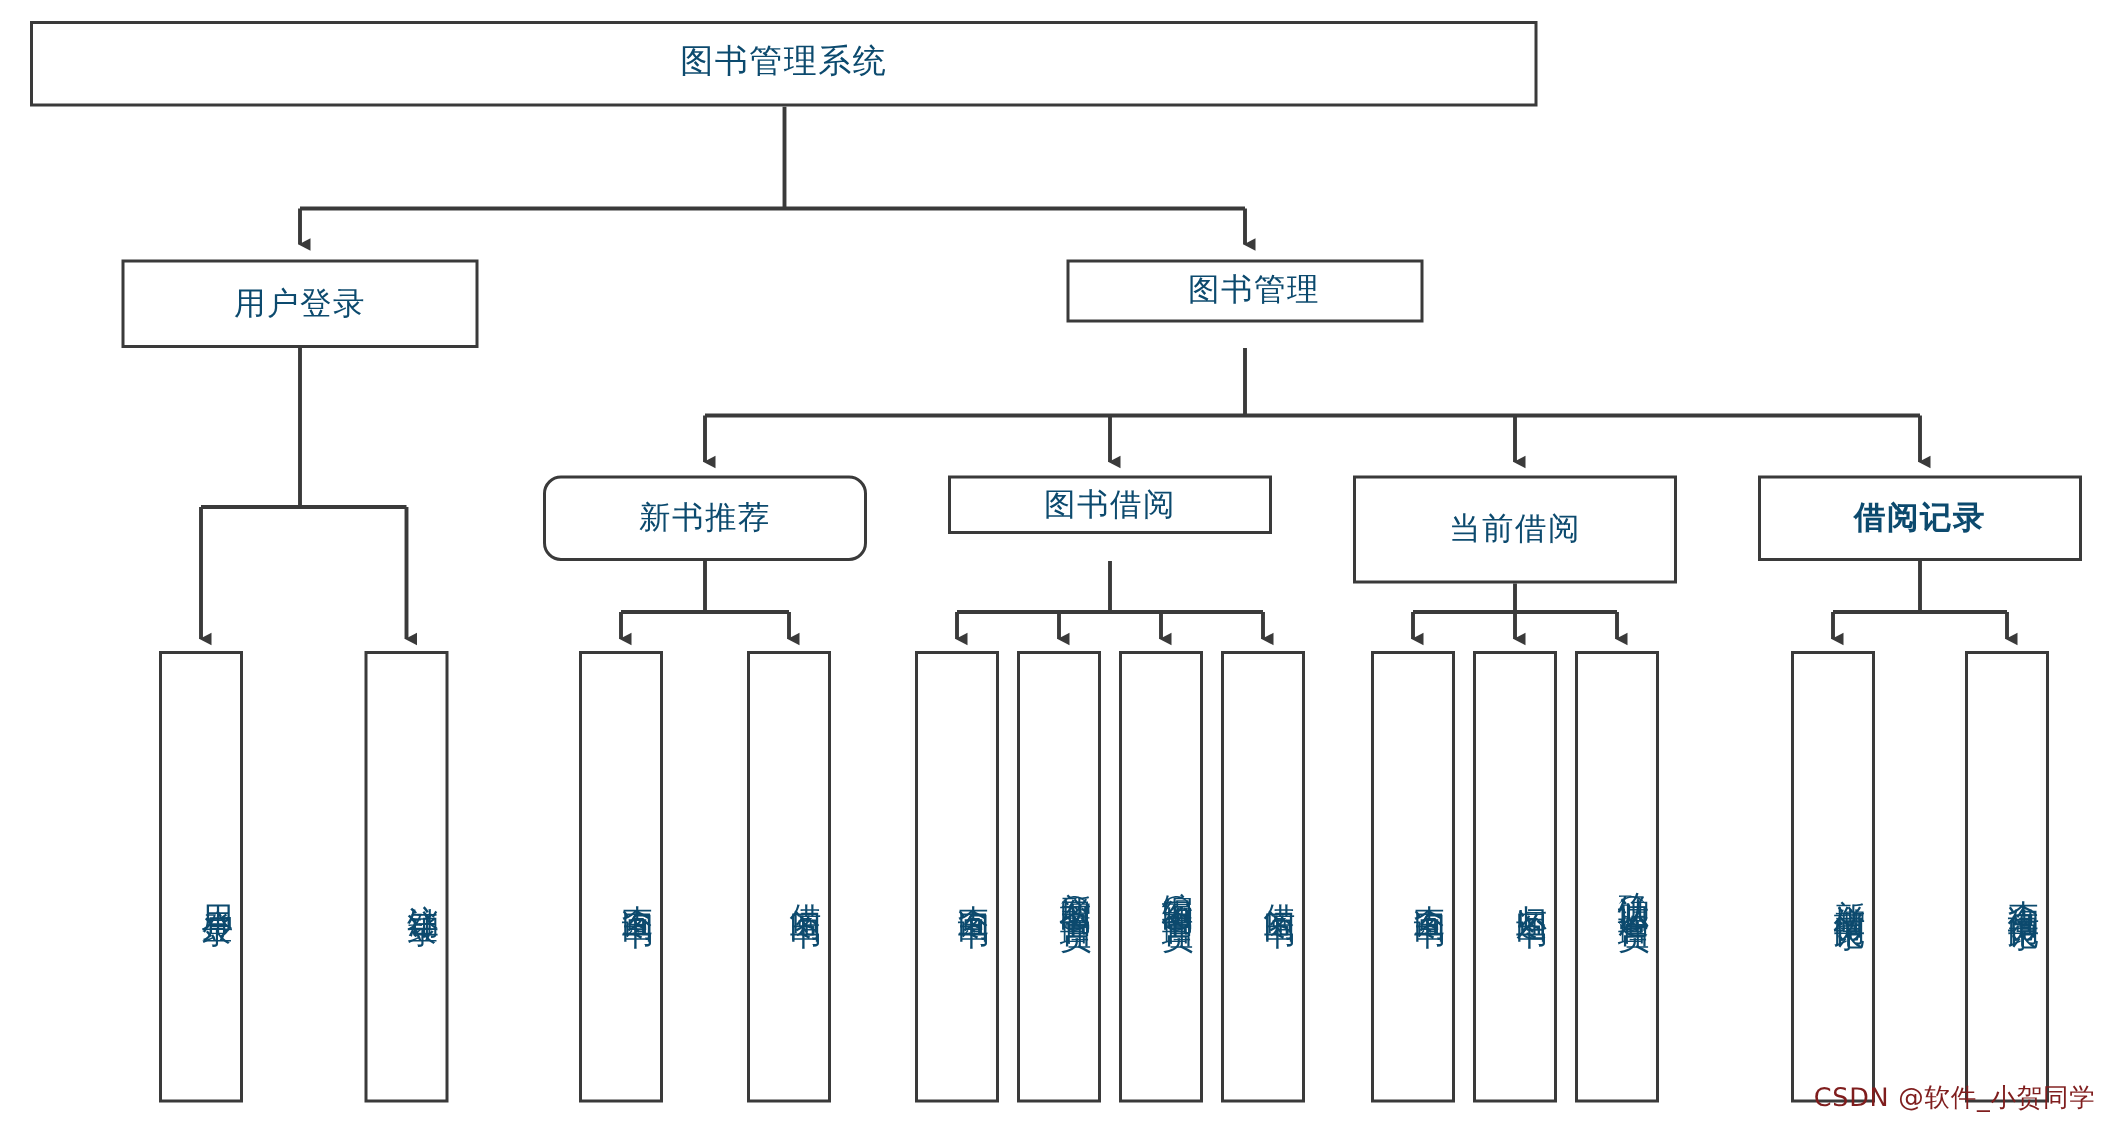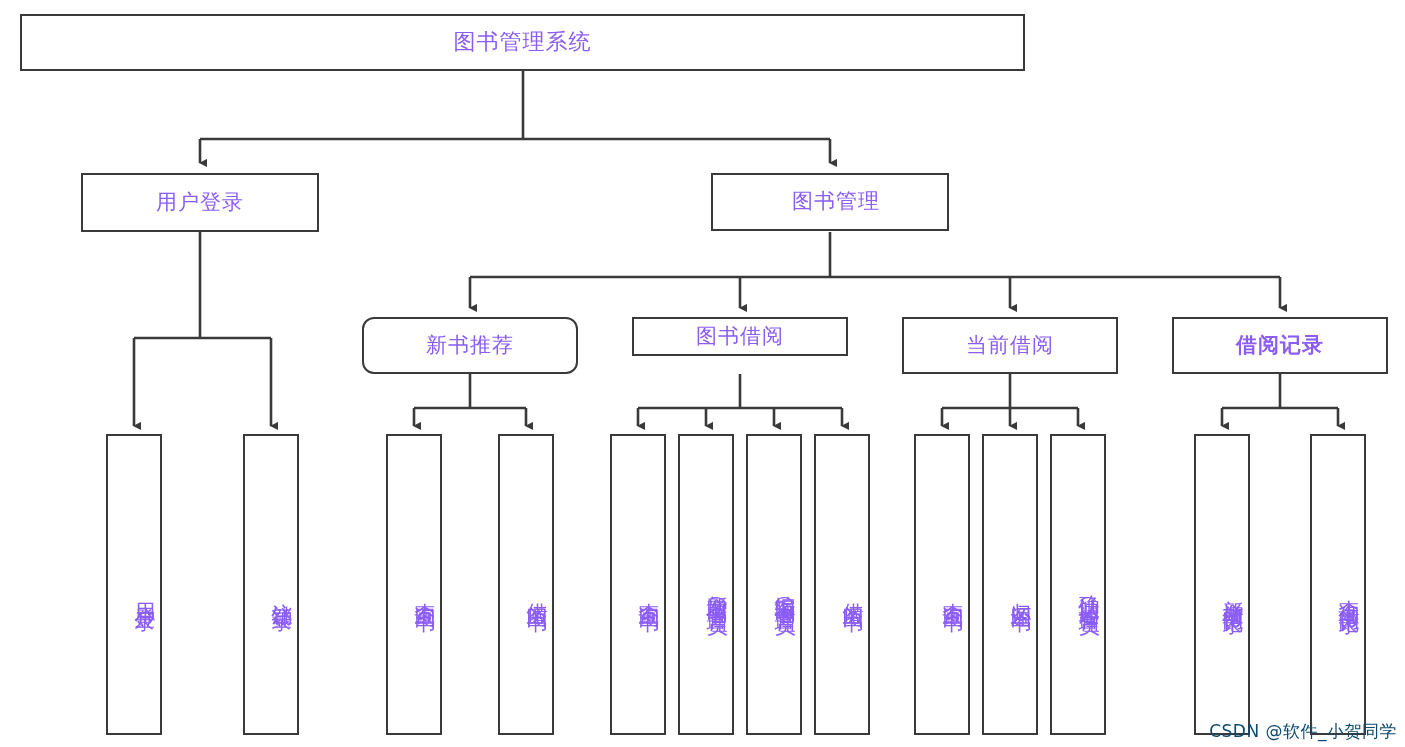--- a/index.html
+++ b/index.html
@@ -18,21 +18,21 @@
     overflow: hidden;
   }
   .node {
     position: absolute;
     box-sizing: border-box;
     border: 2px solid #3a3a3a;
     background: #ffffff;
     display: flex;
     align-items: center;
     justify-content: center;
-    color: #8b5cf6;
+    color: #0c4a6e;
     z-index: 3;
   }
   .node-h {
     font-size: 21px;
     letter-spacing: 1px;
     line-height: 1.2;
   }
   .node-v {
     writing-mode: vertical-rl;
     text-orientation: upright;
@@ -58,21 +58,21 @@
     width: 1405px;
     height: 747px;
     z-index: 1;
     pointer-events: none;
   }
   .watermark {
     position: absolute;
     right: 8px;
     bottom: 4px;
     font-size: 17px;
-    color: #0c4a6e;
+    color: #7f1d1d;
     z-index: 5;
     white-space: nowrap;
     letter-spacing: 0.5px;
   }
 </style>
 </head>
 <body>
 
 <div id="canvas">
 
@@ -126,31 +126,31 @@
     </g>
   </svg>
 
   <div class="node node-h title-node" style="left:20px; top:14px; width:1005px; height:57px;">
     <span>图书管理系统</span>
   </div>
 
   <div class="node node-h" style="left:81px; top:173px; width:238px; height:59px;">
     <span>用户登录</span>
   </div>
-  <div class="node node-h" style="left:711px; top:173px; width:238px; height:58px;padding-left:12px;">
+  <div class="node node-h" style="left:711px; top:173px; width:238px; height:42px;padding-left:12px;">
     <span>图书管理</span>
   </div>
 
   <div class="node node-h" style="left:362px; top:317px; width:216px; height:57px;border-radius:12px;">
     <span>新书推荐</span>
   </div>
   <div class="node node-h" style="left:632px; top:317px; width:216px; height:39px;">
     <span>图书借阅</span>
   </div>
-  <div class="node node-h" style="left:902px; top:317px; width:216px; height:57px;">
+  <div class="node node-h" style="left:902px; top:317px; width:216px; height:72px;">
     <span>当前借阅</span>
   </div>
   <div class="node node-h" style="left:1172px; top:317px; width:216px; height:57px;font-weight:bold;">
     <span>借阅记录</span>
   </div>
 
   <div class="node node-v" style="left:106px; top:434px; width:56px; height:301px;">
     <span class="vtext">用户登录</span>
   </div>
   <div class="node node-v" style="left:243px; top:434px; width:56px; height:301px;">

